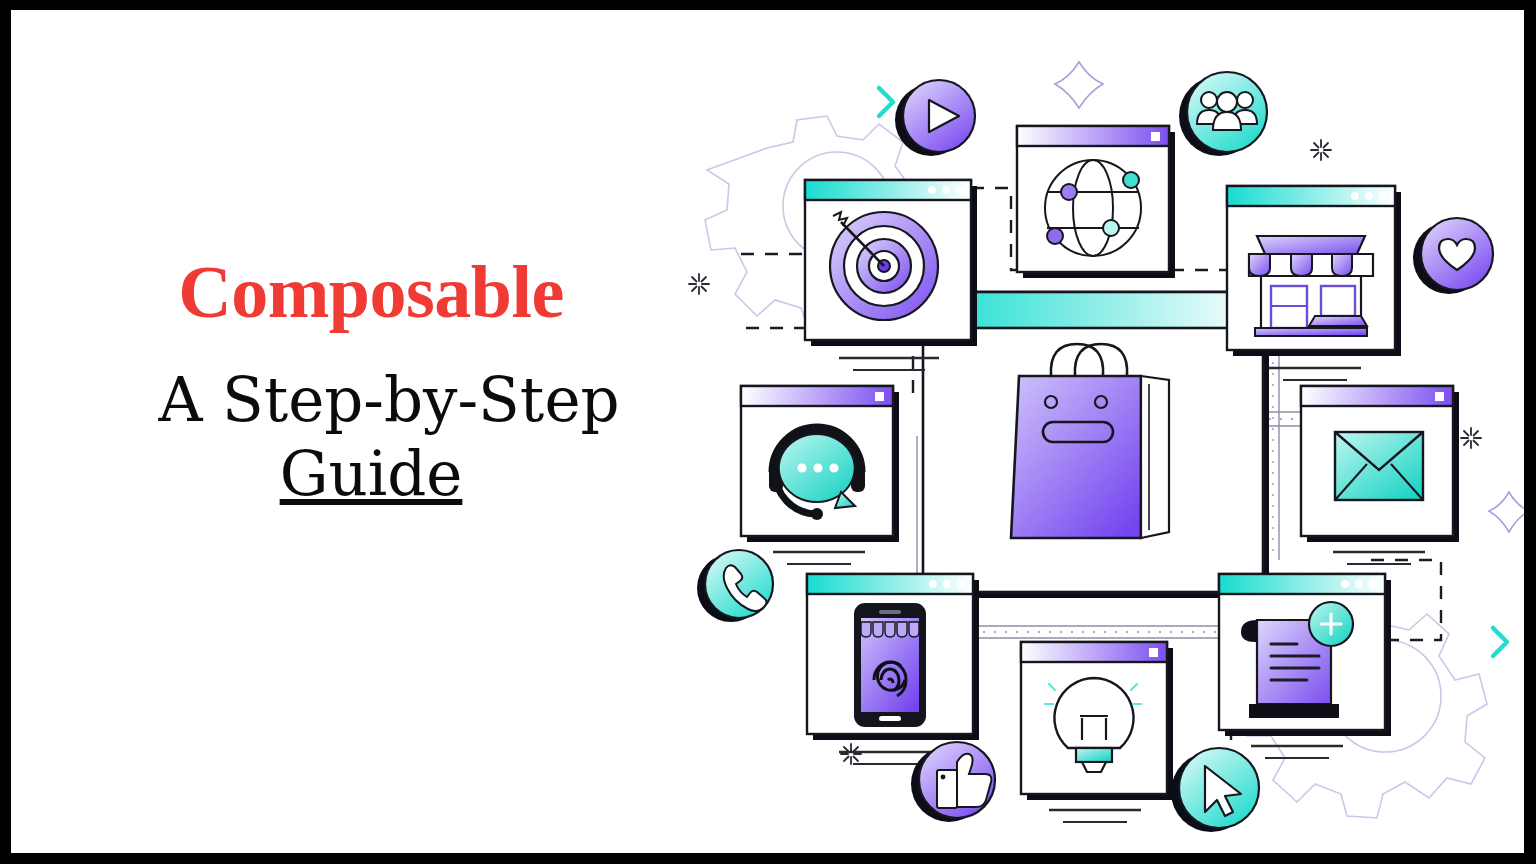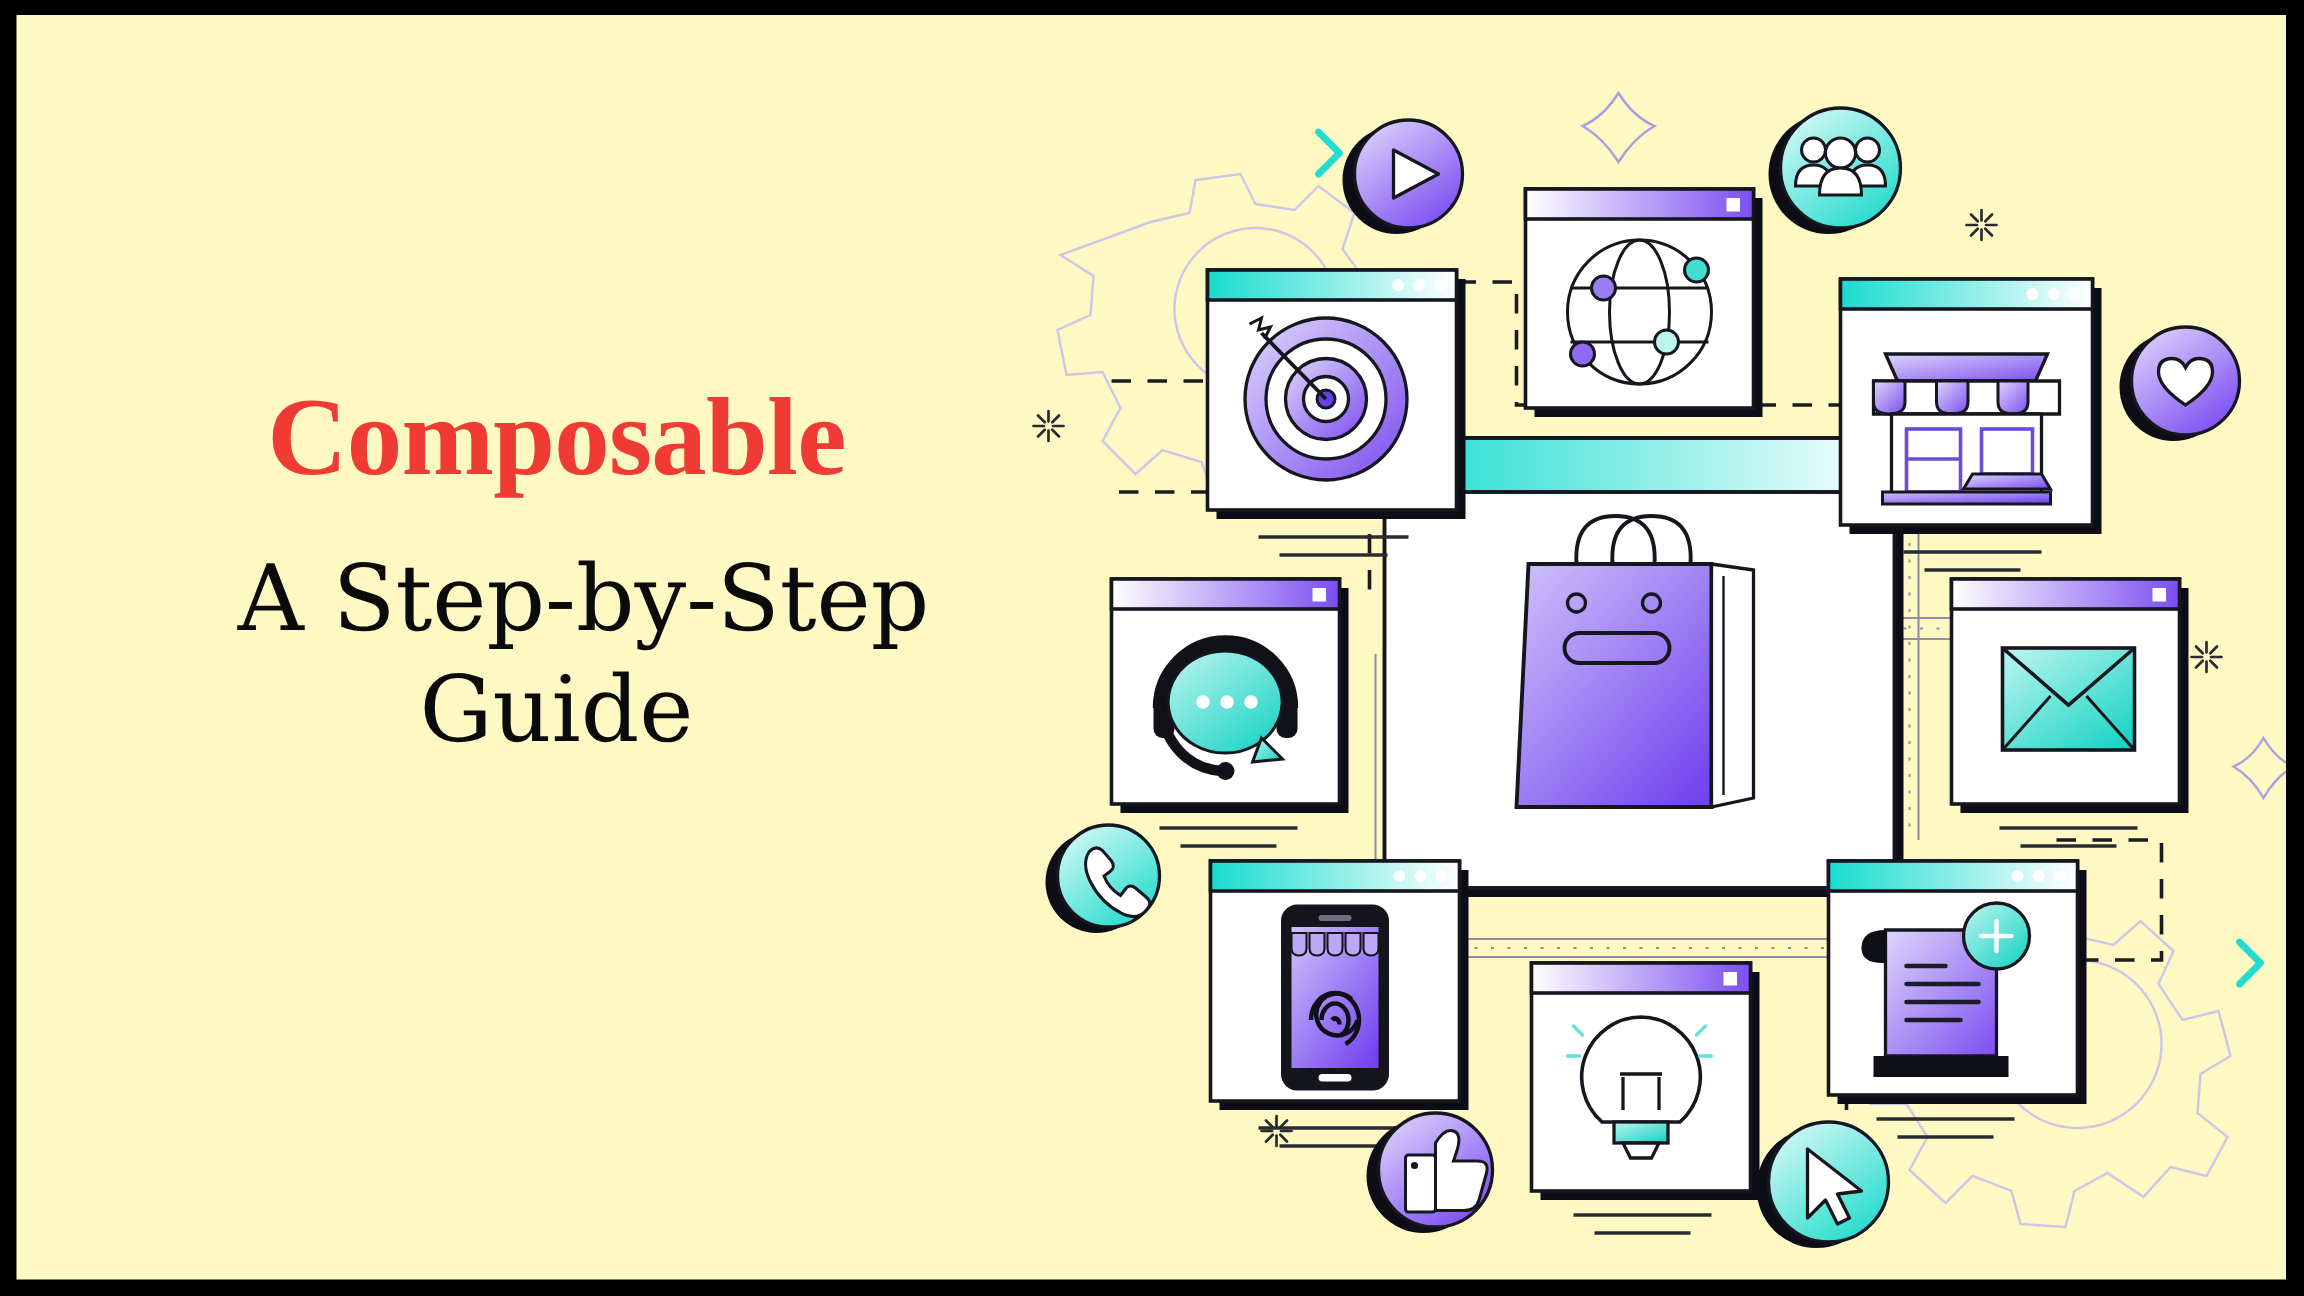--- a/index.html
+++ b/index.html
@@ -12,21 +12,21 @@
   }
   #banner {
     position: relative;
     width: 1536px; height: 864px;
     background: #000;
     padding: 10px 12px 11px 11px;
   }
   #canvas {
     position: relative;
     width: 100%; height: 100%;
-    background: #fef9c3;
+    background: #ffffff;
     overflow: hidden;
   }
 
   
   #text-block {
     position: absolute;
     left: 0px; top: 240px;
     width: 720px;
     text-align: center;
   }
@@ -43,21 +43,21 @@
   #subtitle-line1, #subtitle-line2 {
     color: #0b0b0b;
     font-family: "DejaVu Serif", serif;
     font-weight: 400;
     font-size: 61px;
     line-height: 88px;
     letter-spacing: 0px;
     white-space: nowrap;
   }
   #subtitle-line1 { margin-top: 22px; margin-left: 36px; }
-  #subtitle-line2 { margin-top: -14px; }
+  #subtitle-line2 { margin-top: -14px; text-decoration: underline; }
 
   
   #illustration {
     position: absolute;
     left: 660px; top: 30px;
     width: 860px; height: 800px;
   }
   #illustration svg { display: block; width: 100%; height: 100%; }
 </style>
 </head>

